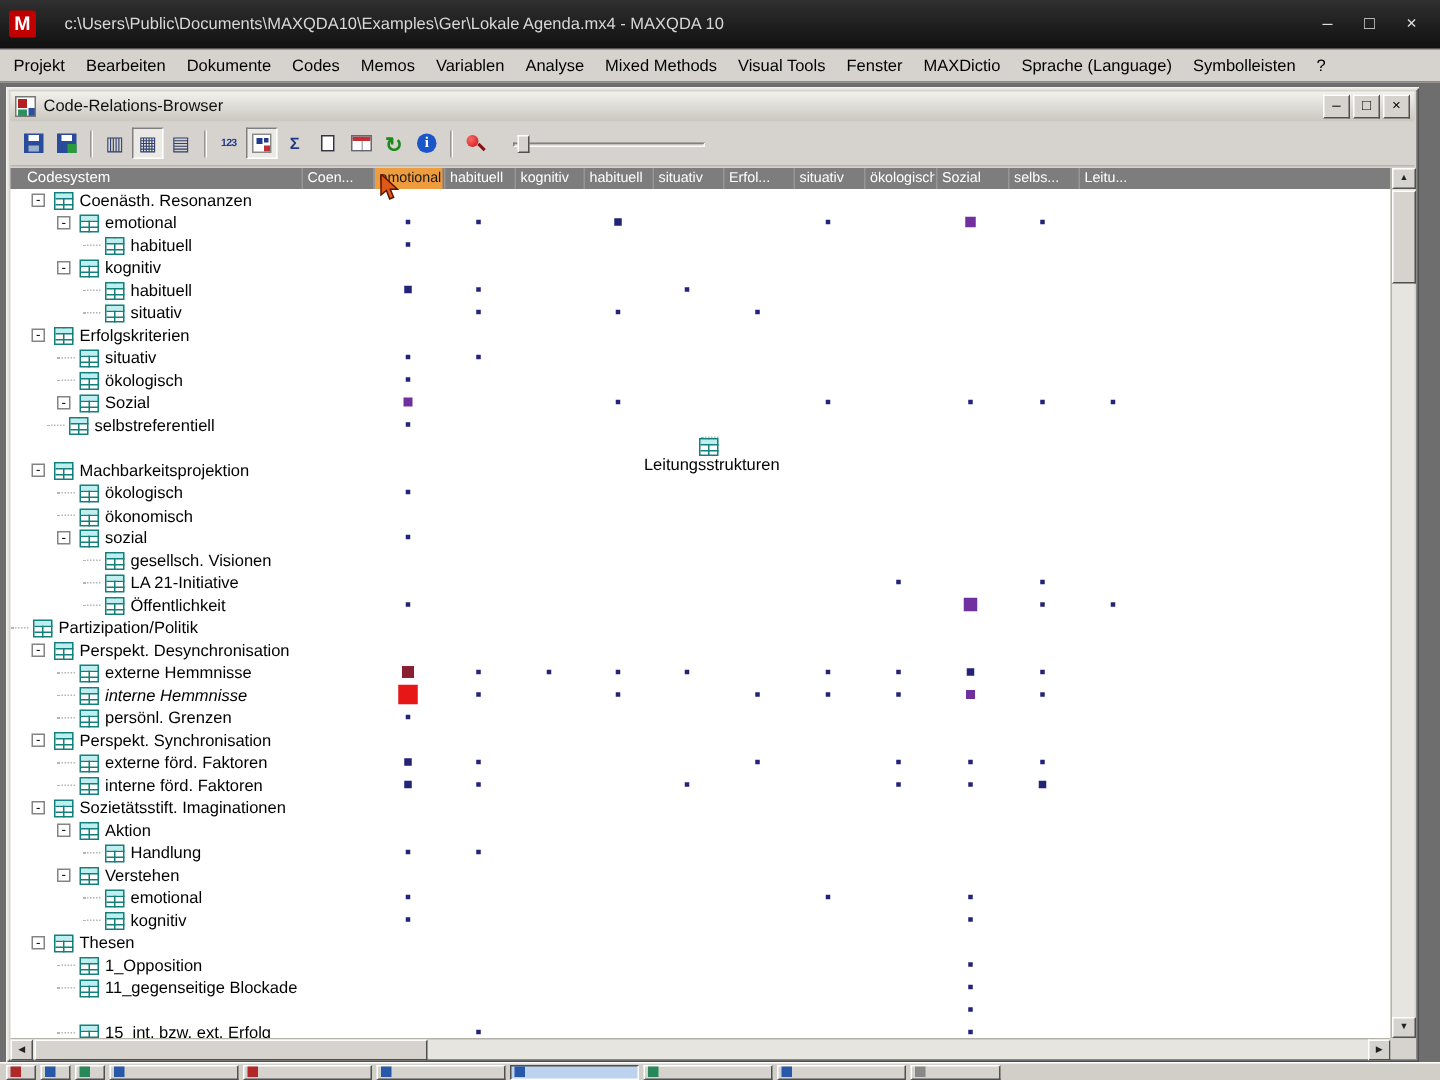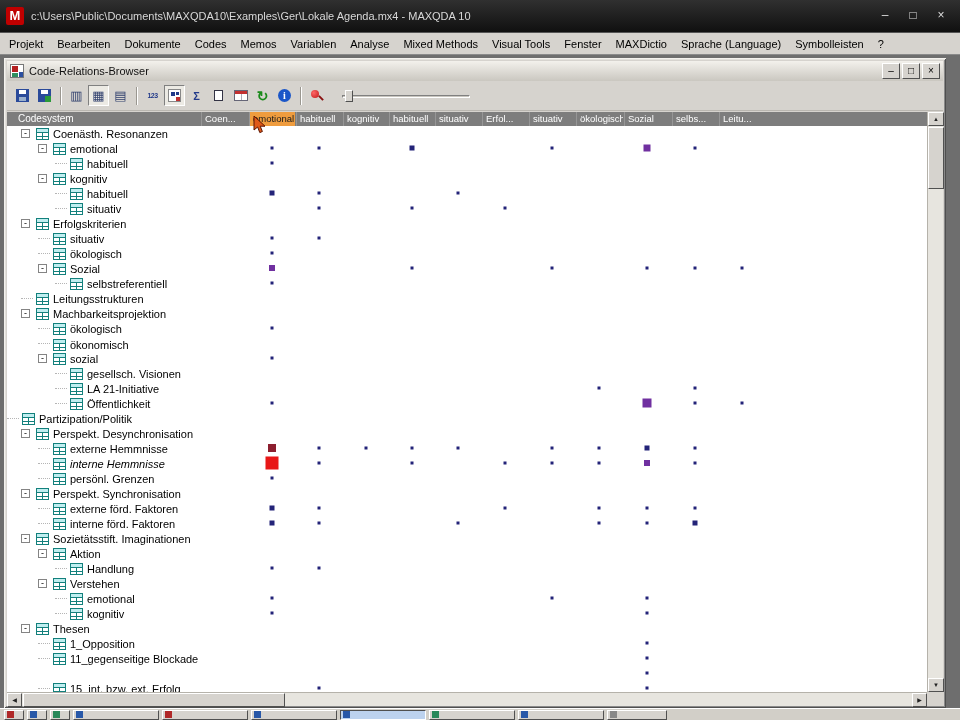--- a/index.html
+++ b/index.html
@@ -6,21 +6,21 @@
   *{box-sizing:border-box;}
   .screen{position:relative;width:960px;height:720px;background:#6e6e6e;overflow:hidden;
           font-family:"Liberation Sans",sans-serif;}
 
   
   .titlebar{position:absolute;left:0;top:0;width:960px;height:33px;
     background:linear-gradient(#303030,#101010);display:flex;align-items:center;
     padding:0 6px;border-bottom:1px solid #555;}
   .m-logo{width:18px;height:18px;background:#c00000;color:#fff;font:bold 13px/18px "Liberation Sans",sans-serif;
     text-align:center;margin-right:7px;border-radius:2px;flex:0 0 auto;}
-  .tb-title{flex:1;font-size:11px;color:#d8d8d8;white-space:nowrap;overflow:hidden;}
+  .tb-title{flex:1;font-size:11px;color:#d8d8d8;white-space:nowrap;overflow:hidden;margin-left:12px;}
   .tb-ctrls{display:flex;gap:6px;margin-right:2px;}
   .tb-btn{width:22px;height:18px;color:#ddd;text-align:center;font-size:12px;line-height:17px;cursor:default;}
 
   
   .menubar{position:absolute;left:0;top:33px;width:960px;height:22px;background:#d6d3ce;
     border-bottom:1px solid #8a8a8a;display:flex;align-items:center;font-size:11px;color:#000;padding-left:2px;}
   .menu-item{padding:3px 7px;white-space:nowrap;}
 
   
   .crb{position:absolute;left:4px;top:58px;width:942px;height:650px;background:#d6d3ce;
@@ -273,26 +273,26 @@
           <span class="code-icon"></span>
           <span class="lbl">ökologisch</span>
         </div>
         <div class="trow" style="top: 135px; padding-left: 31px;">
           <span class="slot">
             <span class="expander">-</span>
           </span>
           <span class="code-icon"></span>
           <span class="lbl">Sozial</span>
         </div>
-        <div class="trow" style="top: 150px; padding-left: 48px;">
+        <div class="trow" style="top: 150px; padding-left: 24px;">
           <span class="slot stub"></span>
           <span class="code-icon"></span>
           <span class="lbl">selbstreferentiell</span>
         </div>
-        <div class="trow" style="top: 165px; padding-left: 14px;">
+        <div class="trow" style="top: 165px; padding-left: 14px; flex-direction: column;">
           <span class="slot stub"></span>
           <span class="code-icon"></span>
           <span class="lbl">Leitungsstrukturen</span>
         </div>
         <div class="trow" style="top: 180px; padding-left: 14px;">
           <span class="slot">
             <span class="expander">-</span>
           </span>
           <span class="code-icon"></span>
           <span class="lbl">Machbarkeitsprojektion</span>

